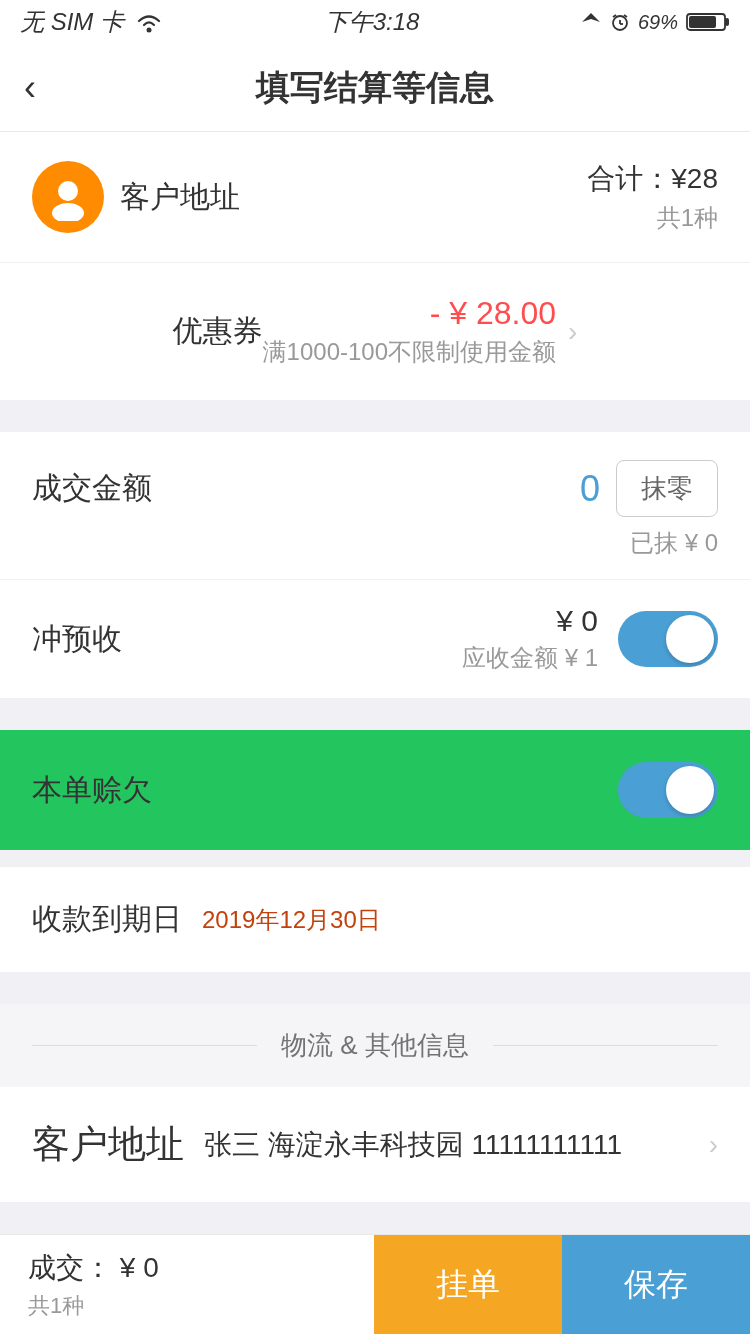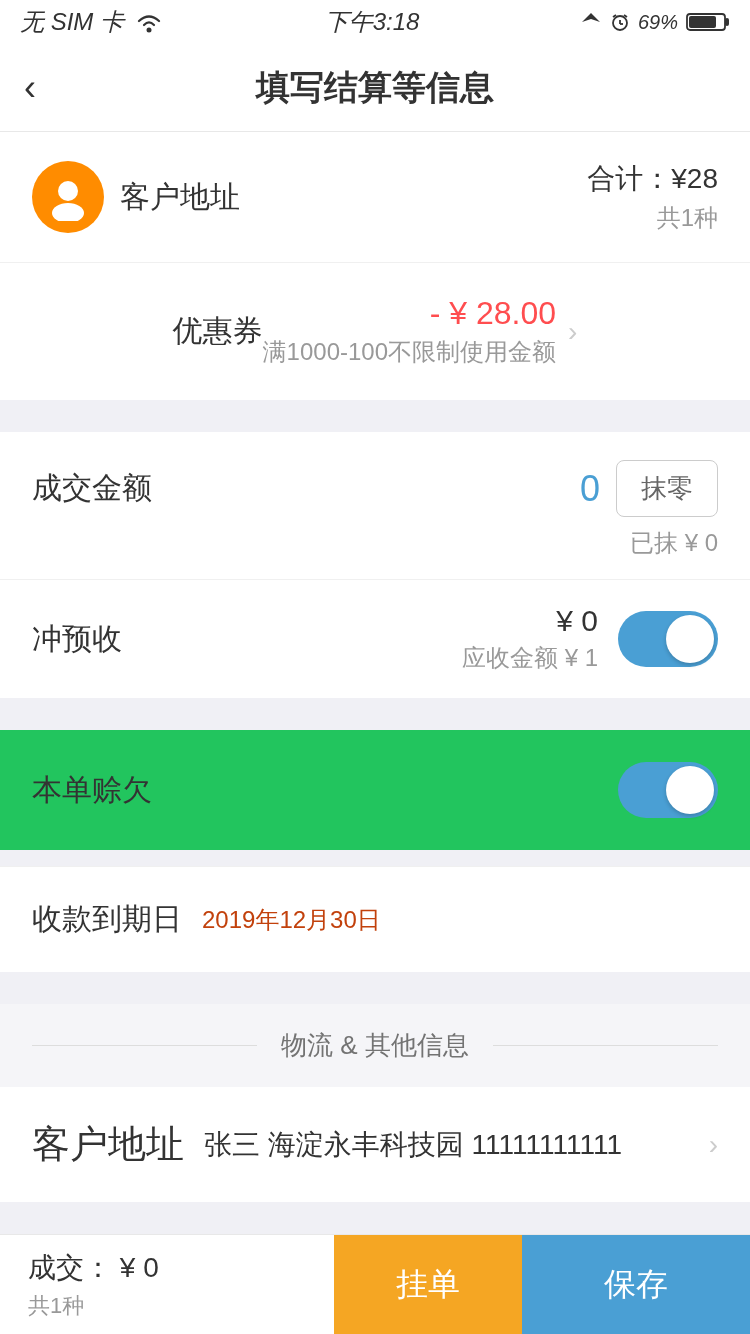--- a/index.html
+++ b/index.html
@@ -267,21 +267,21 @@
       background: #f5a623;
       display: flex;
       align-items: center;
       justify-content: center;
       font-size: 32px;
       color: #fff;
       font-weight: 500;
       cursor: pointer;
     }
     .btn-save {
-      width: 228px;
+      width: 188px;
       background: #4a9fd4;
       display: flex;
       align-items: center;
       justify-content: center;
       font-size: 32px;
       color: #fff;
       font-weight: 500;
       cursor: pointer;
     }
   </style>

